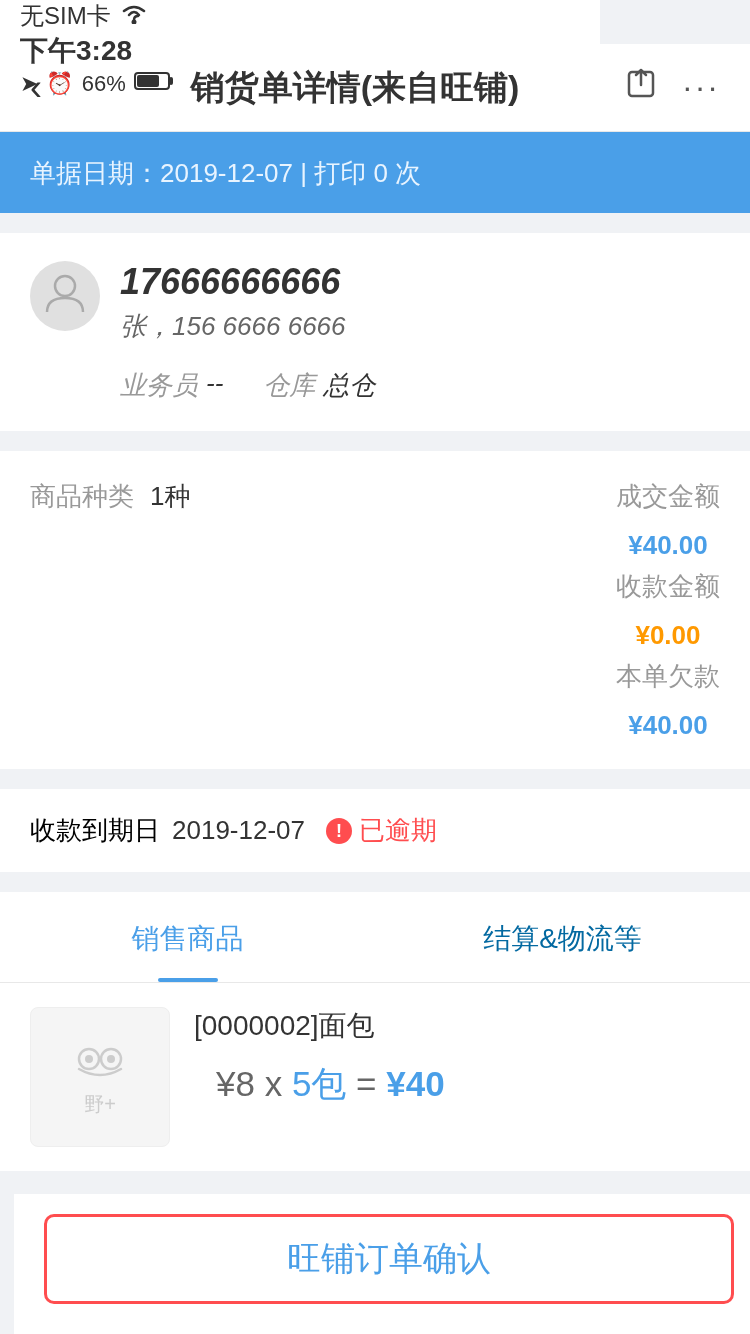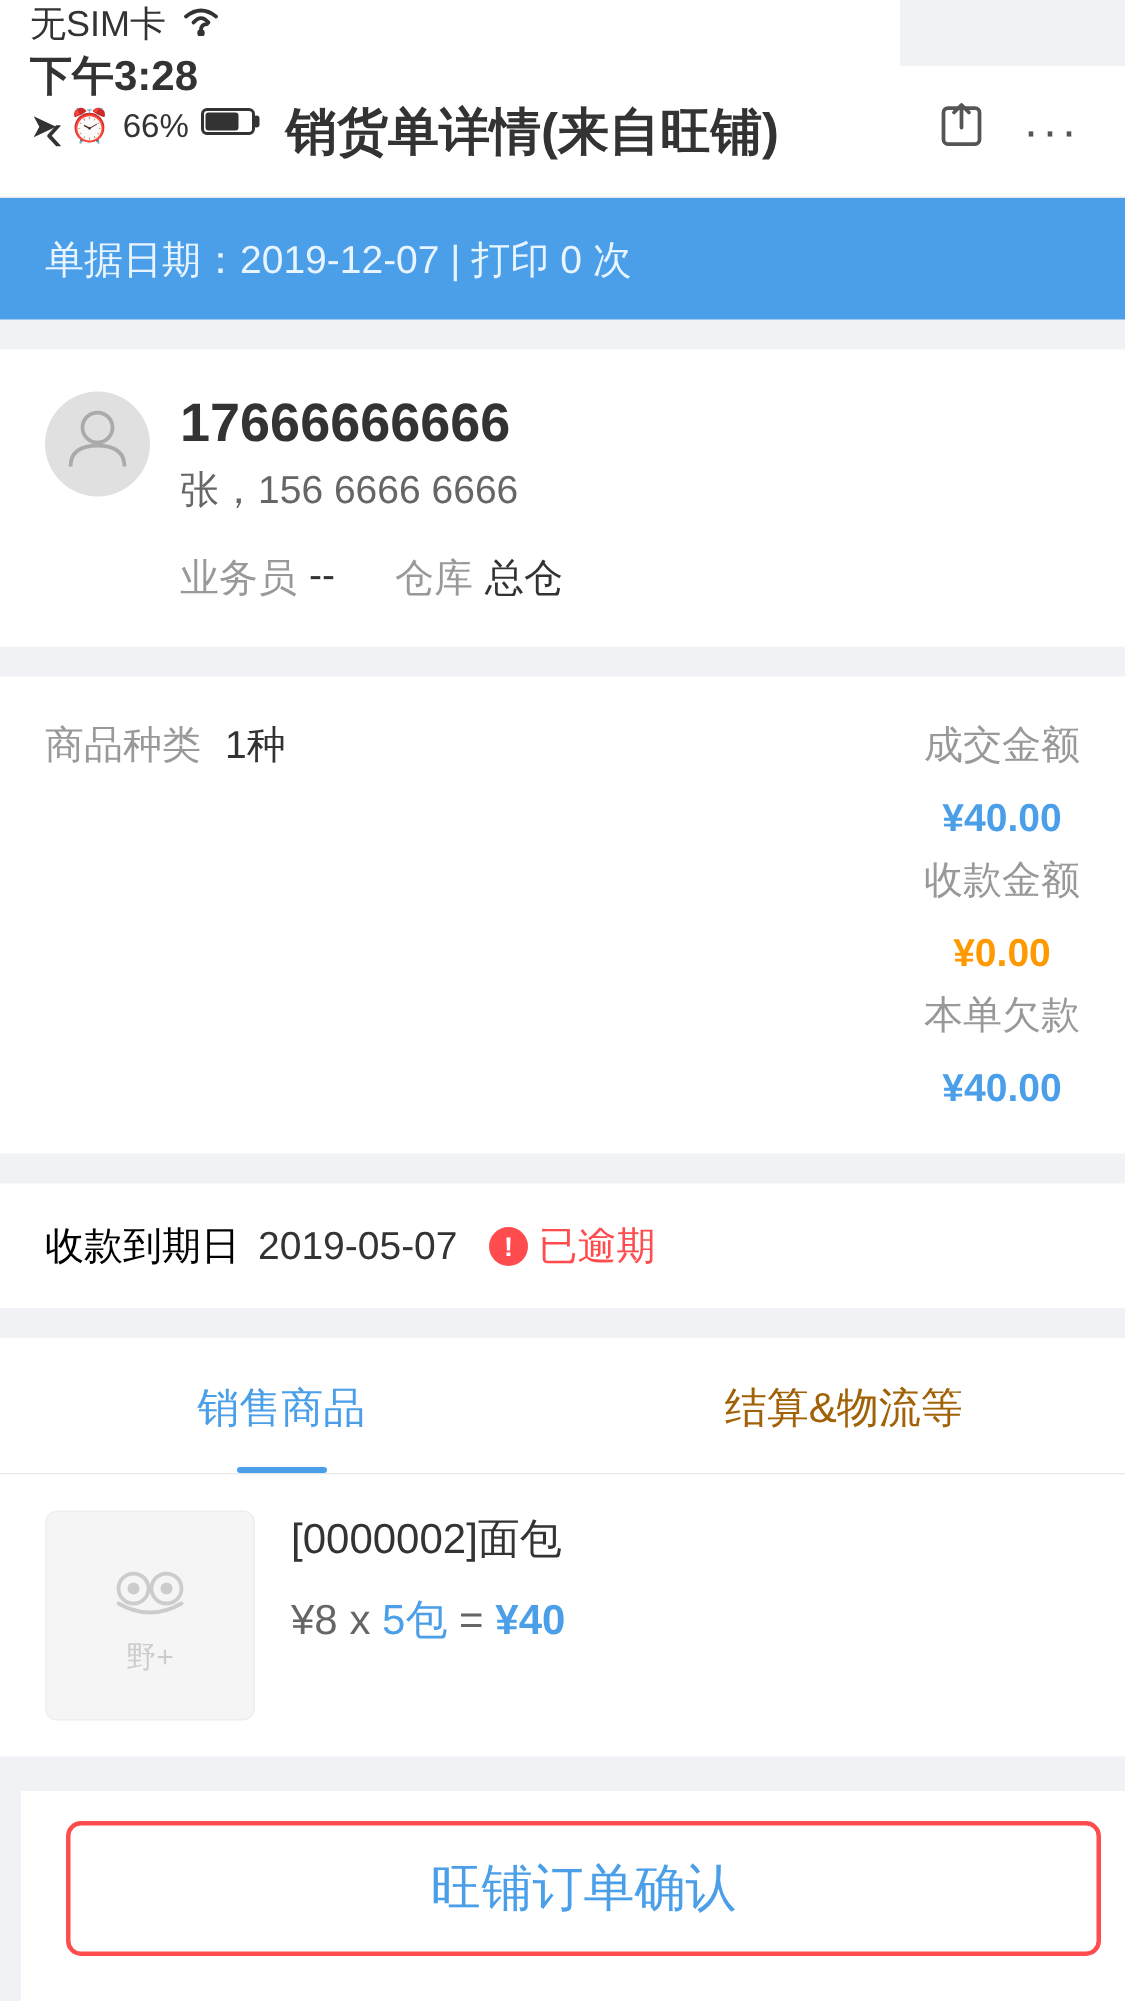--- a/index.html
+++ b/index.html
@@ -118,20 +118,21 @@
       background: #fff;
       margin-top: 20px;
       padding: 28px 30px;
     }
 
     
     .customer-row {
       display: flex;
       align-items: flex-start;
       gap: 20px;
+      font-style: italic;
     }
     .avatar {
       width: 70px;
       height: 70px;
       border-radius: 50%;
       background: #e0e0e0;
       display: flex;
       align-items: center;
       justify-content: center;
       flex-shrink: 0;
@@ -231,21 +232,21 @@
     }
     .tabs-header {
       display: flex;
       border-bottom: 1px solid #e8e8e8;
     }
     .tab-item {
       flex: 1;
       text-align: center;
       padding: 28px 0 24px;
       font-size: 28px;
-      color: #a16207;
+      color: #0369a1;
       cursor: pointer;
       position: relative;
     }
     .tab-item.active {
       color: #4a9fe8;
     }
     .tab-item.active::after {
       content: '';
       position: absolute;
       bottom: 0;
@@ -292,22 +293,23 @@
     }
     .product-details {
       flex: 1;
     }
     .product-name {
       font-size: 28px;
       color: #333;
       margin-bottom: 16px;
     }
     .product-price {
-      font-size: 28px;
+      font-size: 35px;
       color: #666;
+      margin-left: 22px;
     }
     .product-price .qty { color: #4a9fe8; }
     .product-price .total { color: #4a9fe8; font-weight: 600; }
 
     
     .empty-space {
       background: #f0f2f5;
       height: 200px;
     }
 
@@ -428,21 +430,21 @@
       <div class="amount-row">
         <span class="amount-label">本单欠款</span>
         <span class="amount-value blue-dark">¥40.00</span>
       </div>
     </div>
   </div>
 </div>
 
 <div class="overdue-section">
   <span class="overdue-label">收款到期日</span>
-  <span class="overdue-date">2019-05-07</span>
+  <span class="overdue-date">2019-12-07</span>
   <div class="overdue-badge">
     <svg width="28" height="28" viewBox="0 0 28 28" fill="none">
       <circle cx="14" cy="14" r="13" fill="#ff4d4f"></circle>
       <text x="14" y="20" text-anchor="middle" fill="white" font-size="18" font-weight="bold">!</text>
     </svg>
     <span>已逾期</span>
   </div>
 </div>
 
 <div class="tabs-section">

